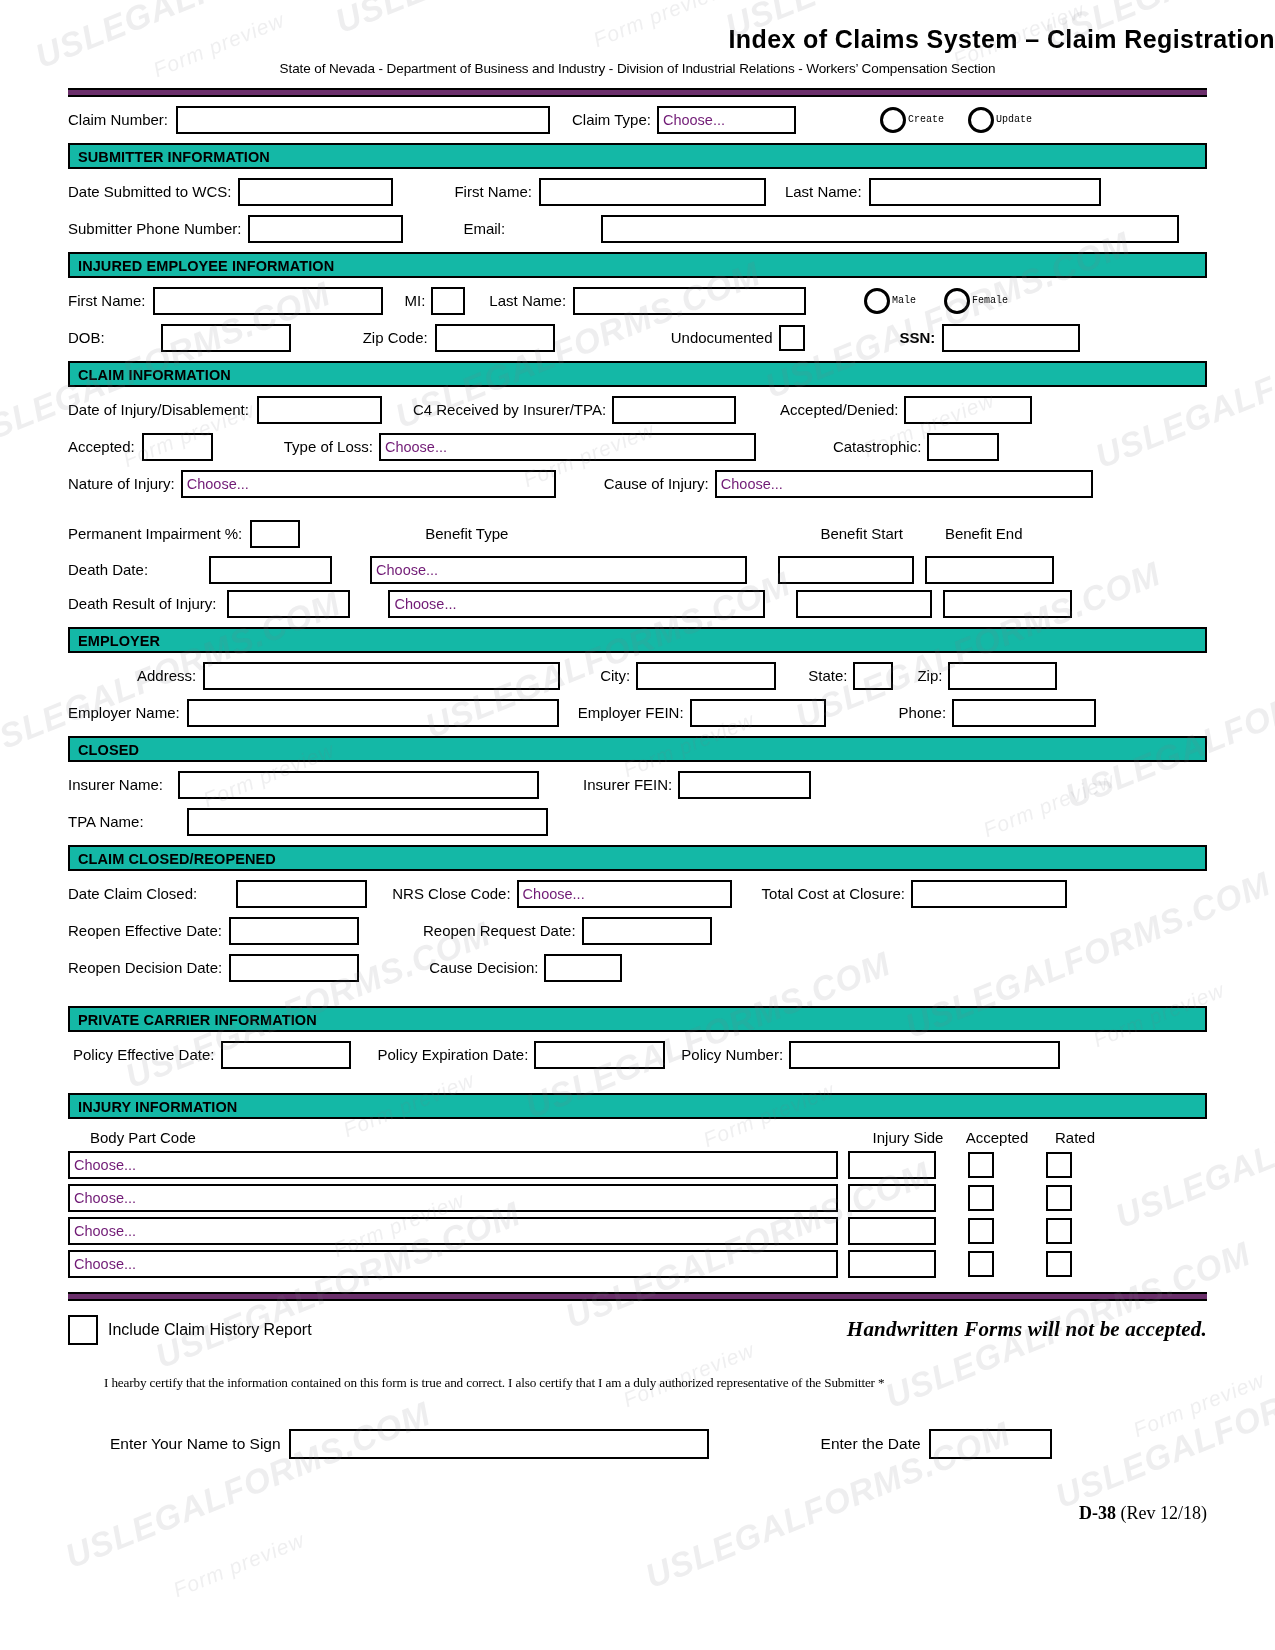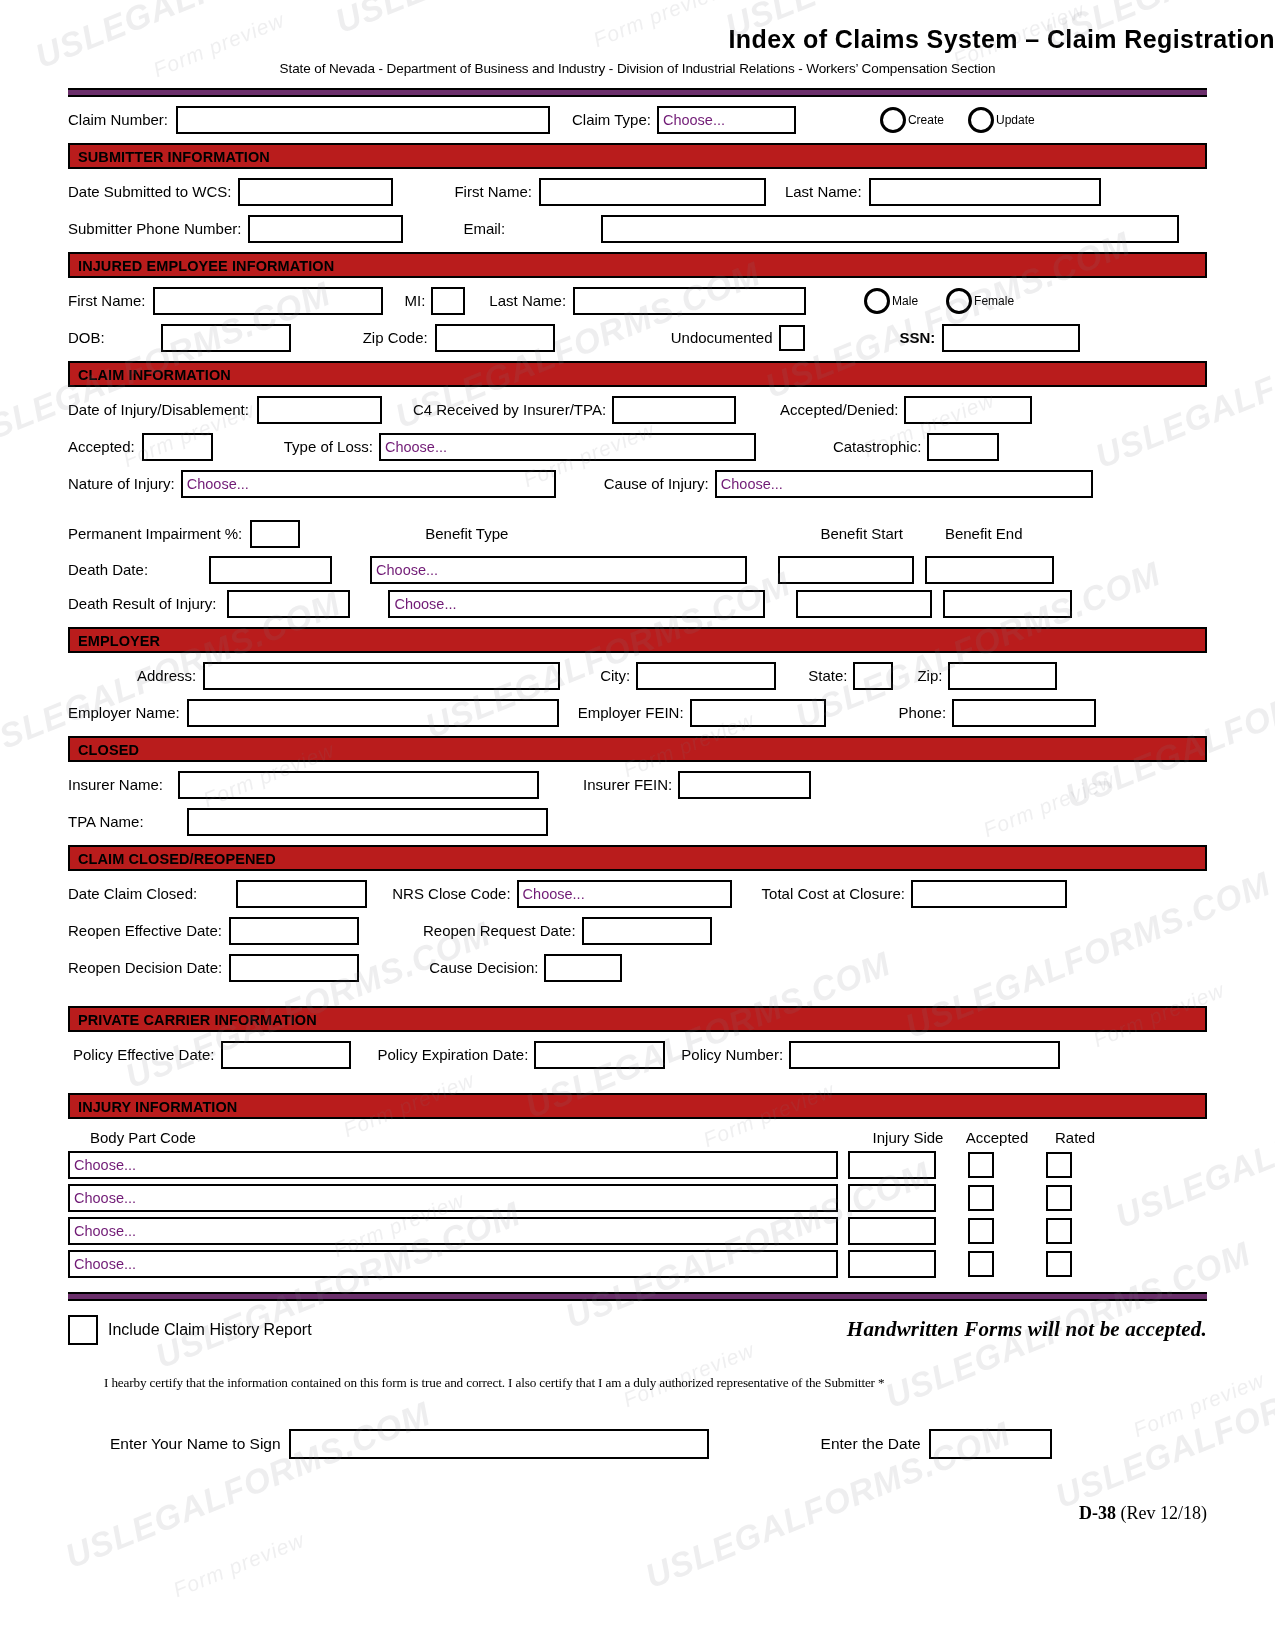--- a/index.html
+++ b/index.html
@@ -69,21 +69,21 @@
     border-top: 2px solid #000;
     border-bottom: 2px solid #000;
     margin: 12px 68px 0 68px;
   }
   .rule.bottom { margin-top: 14px; }
 
   .content { padding: 0 68px; }
 
   
   .section-bar {
-    background: #b91c1c;
+    background: #14b8a6;
     border: 2px solid #000;
     font-weight: bold;
     font-size: 14.5px;
     letter-spacing: 0.1px;
     padding: 4px 8px 5px 8px;
     margin-top: 9px;
     height: 26px;
     line-height: 17px;
   }
 
@@ -125,21 +125,21 @@
   .radio {
     width: 26px;
     height: 26px;
     border: 3px solid #000;
     border-radius: 50%;
     background: #fff;
     display: inline-block;
     vertical-align: middle;
   }
   .radio-wrap { display: inline-flex; align-items: center; }
-  .radio-label { margin-left: 2px; font-size: 12px; }
+  .radio-label { margin-left: 2px; font-size: 10px; font-family: Liberation Mono, monospace; }
 
   
   .injury-head {
     display: flex;
     align-items: flex-end;
     margin-top: 10px;
     font-size: 15px;
   }
   .injury-row { display: flex; align-items: center; margin-top: 5px; }
   .ir-body { width: 770px; }

